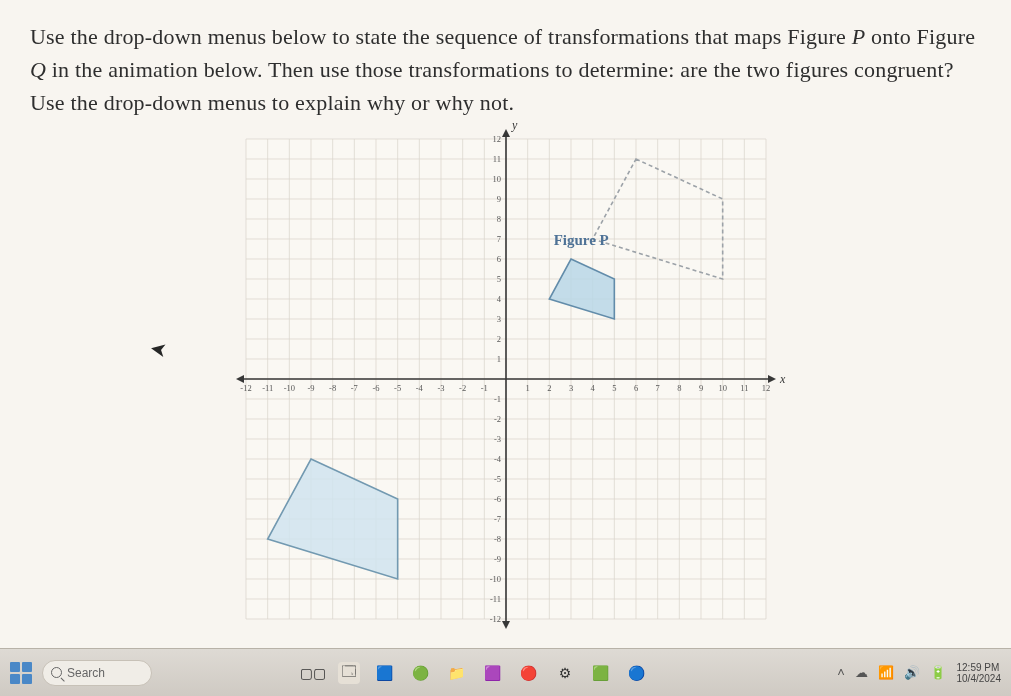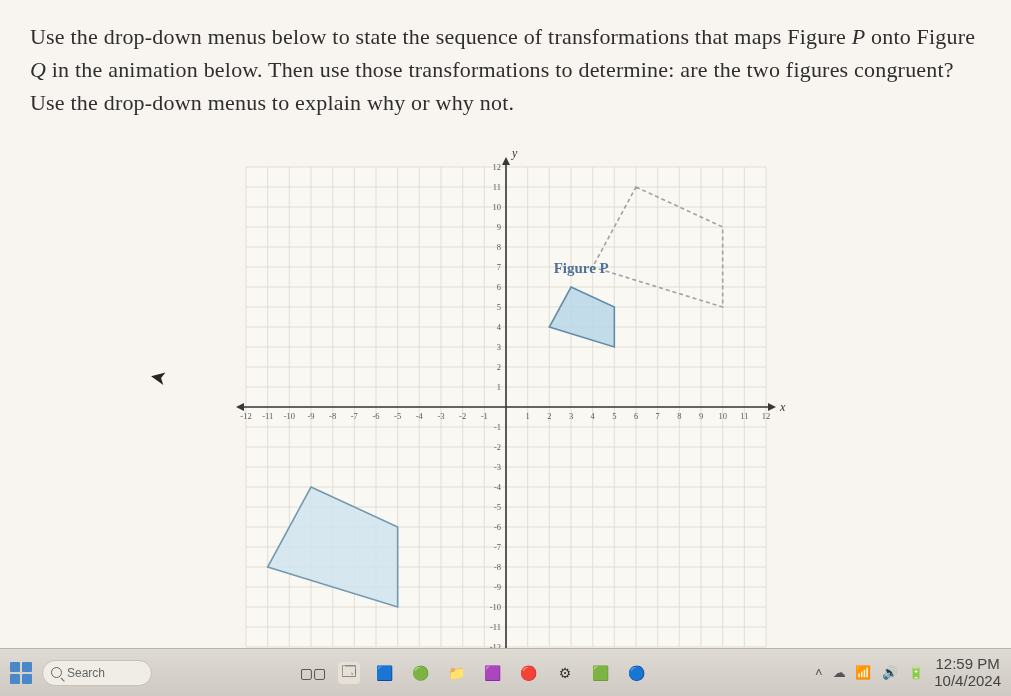--- a/index.html
+++ b/index.html
@@ -16,21 +16,20 @@
     top: 0; left: 0; right: 0; bottom: 40px;
     background: #f8f5f0;
     padding: 20px 30px 0 30px;
     filter: contrast(0.96) brightness(1.02);
   }
   .question {
     font-size: 22px;
     line-height: 1.5;
     color: #2a2a2a;
     font-weight: 500;
-    margin-bottom: 28px;
     letter-spacing: 0.2px;
   }
   .question .italic-var { font-style: italic; font-family: 'Times New Roman', serif; }
   .chart-wrap {
     display: flex;
     justify-content: center;
     position: relative;
   }
   .cursor-arrow {
     position: absolute;
@@ -84,21 +83,21 @@
   .taskbar .search .mag::after {
     content: ""; position: absolute; width: 5px; height: 1.4px; background: #666;
     bottom: -3px; right: -4px; transform: rotate(45deg);
   }
   .taskbar .center-icons {
     display: flex; align-items: center; gap: 14px;
     margin-left: 140px;
   }
   .taskbar .ic { width: 22px; height: 22px; border-radius: 4px; display: flex; align-items: center; justify-content: center; font-size: 14px; }
   .tray { margin-left: auto; display: flex; align-items: center; gap: 10px; }
-  .tray .clock { text-align: center; line-height: 1.1; font-size: 15px; color: #444; }
+  .tray .clock { text-align: left; line-height: 1.1; font-size: 10px; color: #444; }
   .tray .ic-sm { font-size: 13px; color: #555; }
 </style>
 </head>
 <body>
 
 <div class="page">
   <p class="question">
     <span>Use the drop-down menus below to state the sequence of transformations that maps Figure </span><span class="italic-var">P</span><span> onto Figure </span><span class="italic-var">Q</span><span> in the animation below. Then use those transformations to determine: are the two figures congruent? Use the drop-down menus to explain why or why not.</span>
   </p>
 

